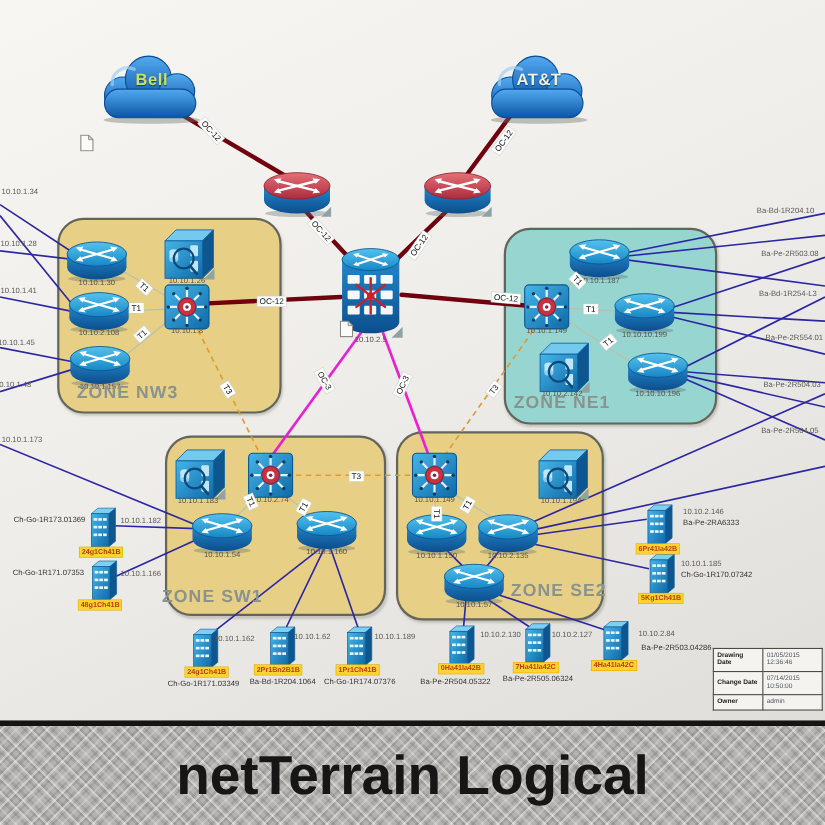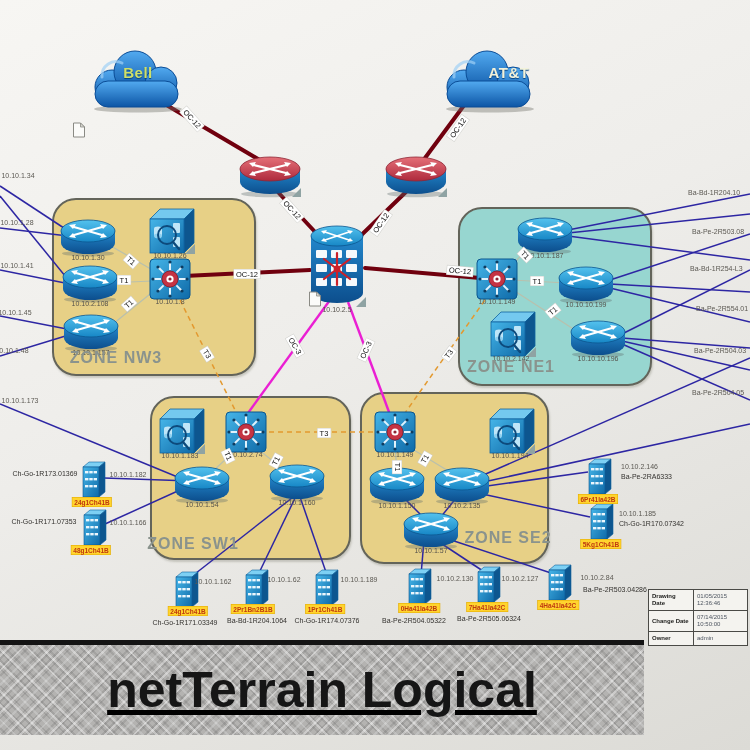--- a/index.html
+++ b/index.html
@@ -28,28 +28,28 @@
   .lb-port{font-size:6.5px;font-weight:700;color:#c03a10;background:#ffd42e;
     padding:0 2px;line-height:9px;box-shadow:0 0 0 .5px #e0a800;}
   .lb-zone{font-size:16px;font-weight:700;color:#8a938d;letter-spacing:1px;}
   #page-title{position:absolute;left:415px;top:17px;transform:translate(-50%,-50%);
     font-size:21px;color:#2e2e2e;white-space:nowrap;z-index:4;}
   #tblock{position:absolute;left:648px;top:589px;width:100px;border-collapse:collapse;
     z-index:5;background:#f4f3ef;}
   #tblock td{border:1px solid #4a4a46;font-size:6px;line-height:7px;padding:3px 3px;}
   #tblock td.k{font-weight:700;color:#1d1d1b;width:38px;}
   #tblock td.v{color:#4d5560;}
-  #banner{position:absolute;left:0;top:640px;width:644px;height:95px;box-sizing:border-box;
+  #banner{position:absolute;left:0;top:655px;width:750px;height:95px;box-sizing:border-box;
     border-top:5px solid #141414;z-index:6;display:flex;align-items:center;justify-content:center;
     background-color:#b4b3b1;
     background-image:
       repeating-linear-gradient(45deg,rgba(255,255,255,.32) 0 2px,rgba(0,0,0,0) 2px 10px),
       repeating-linear-gradient(-45deg,rgba(255,255,255,.32) 0 2px,rgba(0,0,0,0) 2px 10px),
       repeating-linear-gradient(45deg,rgba(80,80,80,.16) 4px 6px,rgba(0,0,0,0) 6px 10px),
-      repeating-linear-gradient(-45deg,rgba(80,80,80,.16) 4px 6px,rgba(0,0,0,0) 6px 10px); text-decoration: underline;}
+      repeating-linear-gradient(-45deg,rgba(80,80,80,.16) 4px 6px,rgba(0,0,0,0) 6px 10px);}
   #banner span{font-size:50px;font-weight:700;color:#161616;letter-spacing:0;}
 </style>
 </head>
 <body>
 
 <svg width="0" height="0" style="position:absolute">
   <defs>
     <linearGradient id="gCloud" x1="0" y1="0" x2="0" y2="1">
         <stop offset="0" stop-color="#52aaf0"></stop>
         <stop offset="1" stop-color="#0c55a5"></stop>
@@ -172,21 +172,21 @@
       <svg width="112" height="66" viewBox="0 0 112 66">
         <ellipse cx="56" cy="62" rx="44" ry="3.6" fill="#70706a" opacity=".4"></ellipse>
         <g fill="url(#gCloud)" stroke="#0a4c96" stroke-width="1">
           <circle cx="30" cy="40" r="17"></circle>
           <circle cx="53" cy="25" r="21"></circle>
           <circle cx="79" cy="36" r="16"></circle>
           <rect x="13" y="34" width="83" height="26" rx="13"></rect>
         </g>
         <path d="M20 30 a14 14 0 0 1 20 -14" stroke="#9fd0f5" stroke-width="3" fill="none" stroke-linecap="round" opacity=".7"></path>
       </svg>
-      <span class="cloud-t" style="color: rgb(242, 242, 218); margin-left: 19px;">AT&amp;T</span>
+      <span class="cloud-t" style="color: rgb(242, 242, 218);">AT&amp;T</span>
     </div>
     <div class="dev" style="left: 270px; top: 176px;">
       <svg width="64" height="44" viewBox="0 0 64 44">
         <ellipse cx="32" cy="40" rx="29" ry="3.2" fill="#5c6a6a" opacity=".35"></ellipse>
         <path d="M2 15 v13 a30 12 0 0 0 60 0 v-13 z" fill="url(#gBody)"></path>
         <ellipse cx="32" cy="15" rx="30" ry="12" fill="url(#gRed)" stroke="#8e2433" stroke-width=".8"></ellipse>
         <g stroke="#fff" stroke-width="2.2" stroke-linecap="round">
           <path d="M16 11 L48 19"></path>
           <path d="M48 11 L16 19"></path>
         </g>

